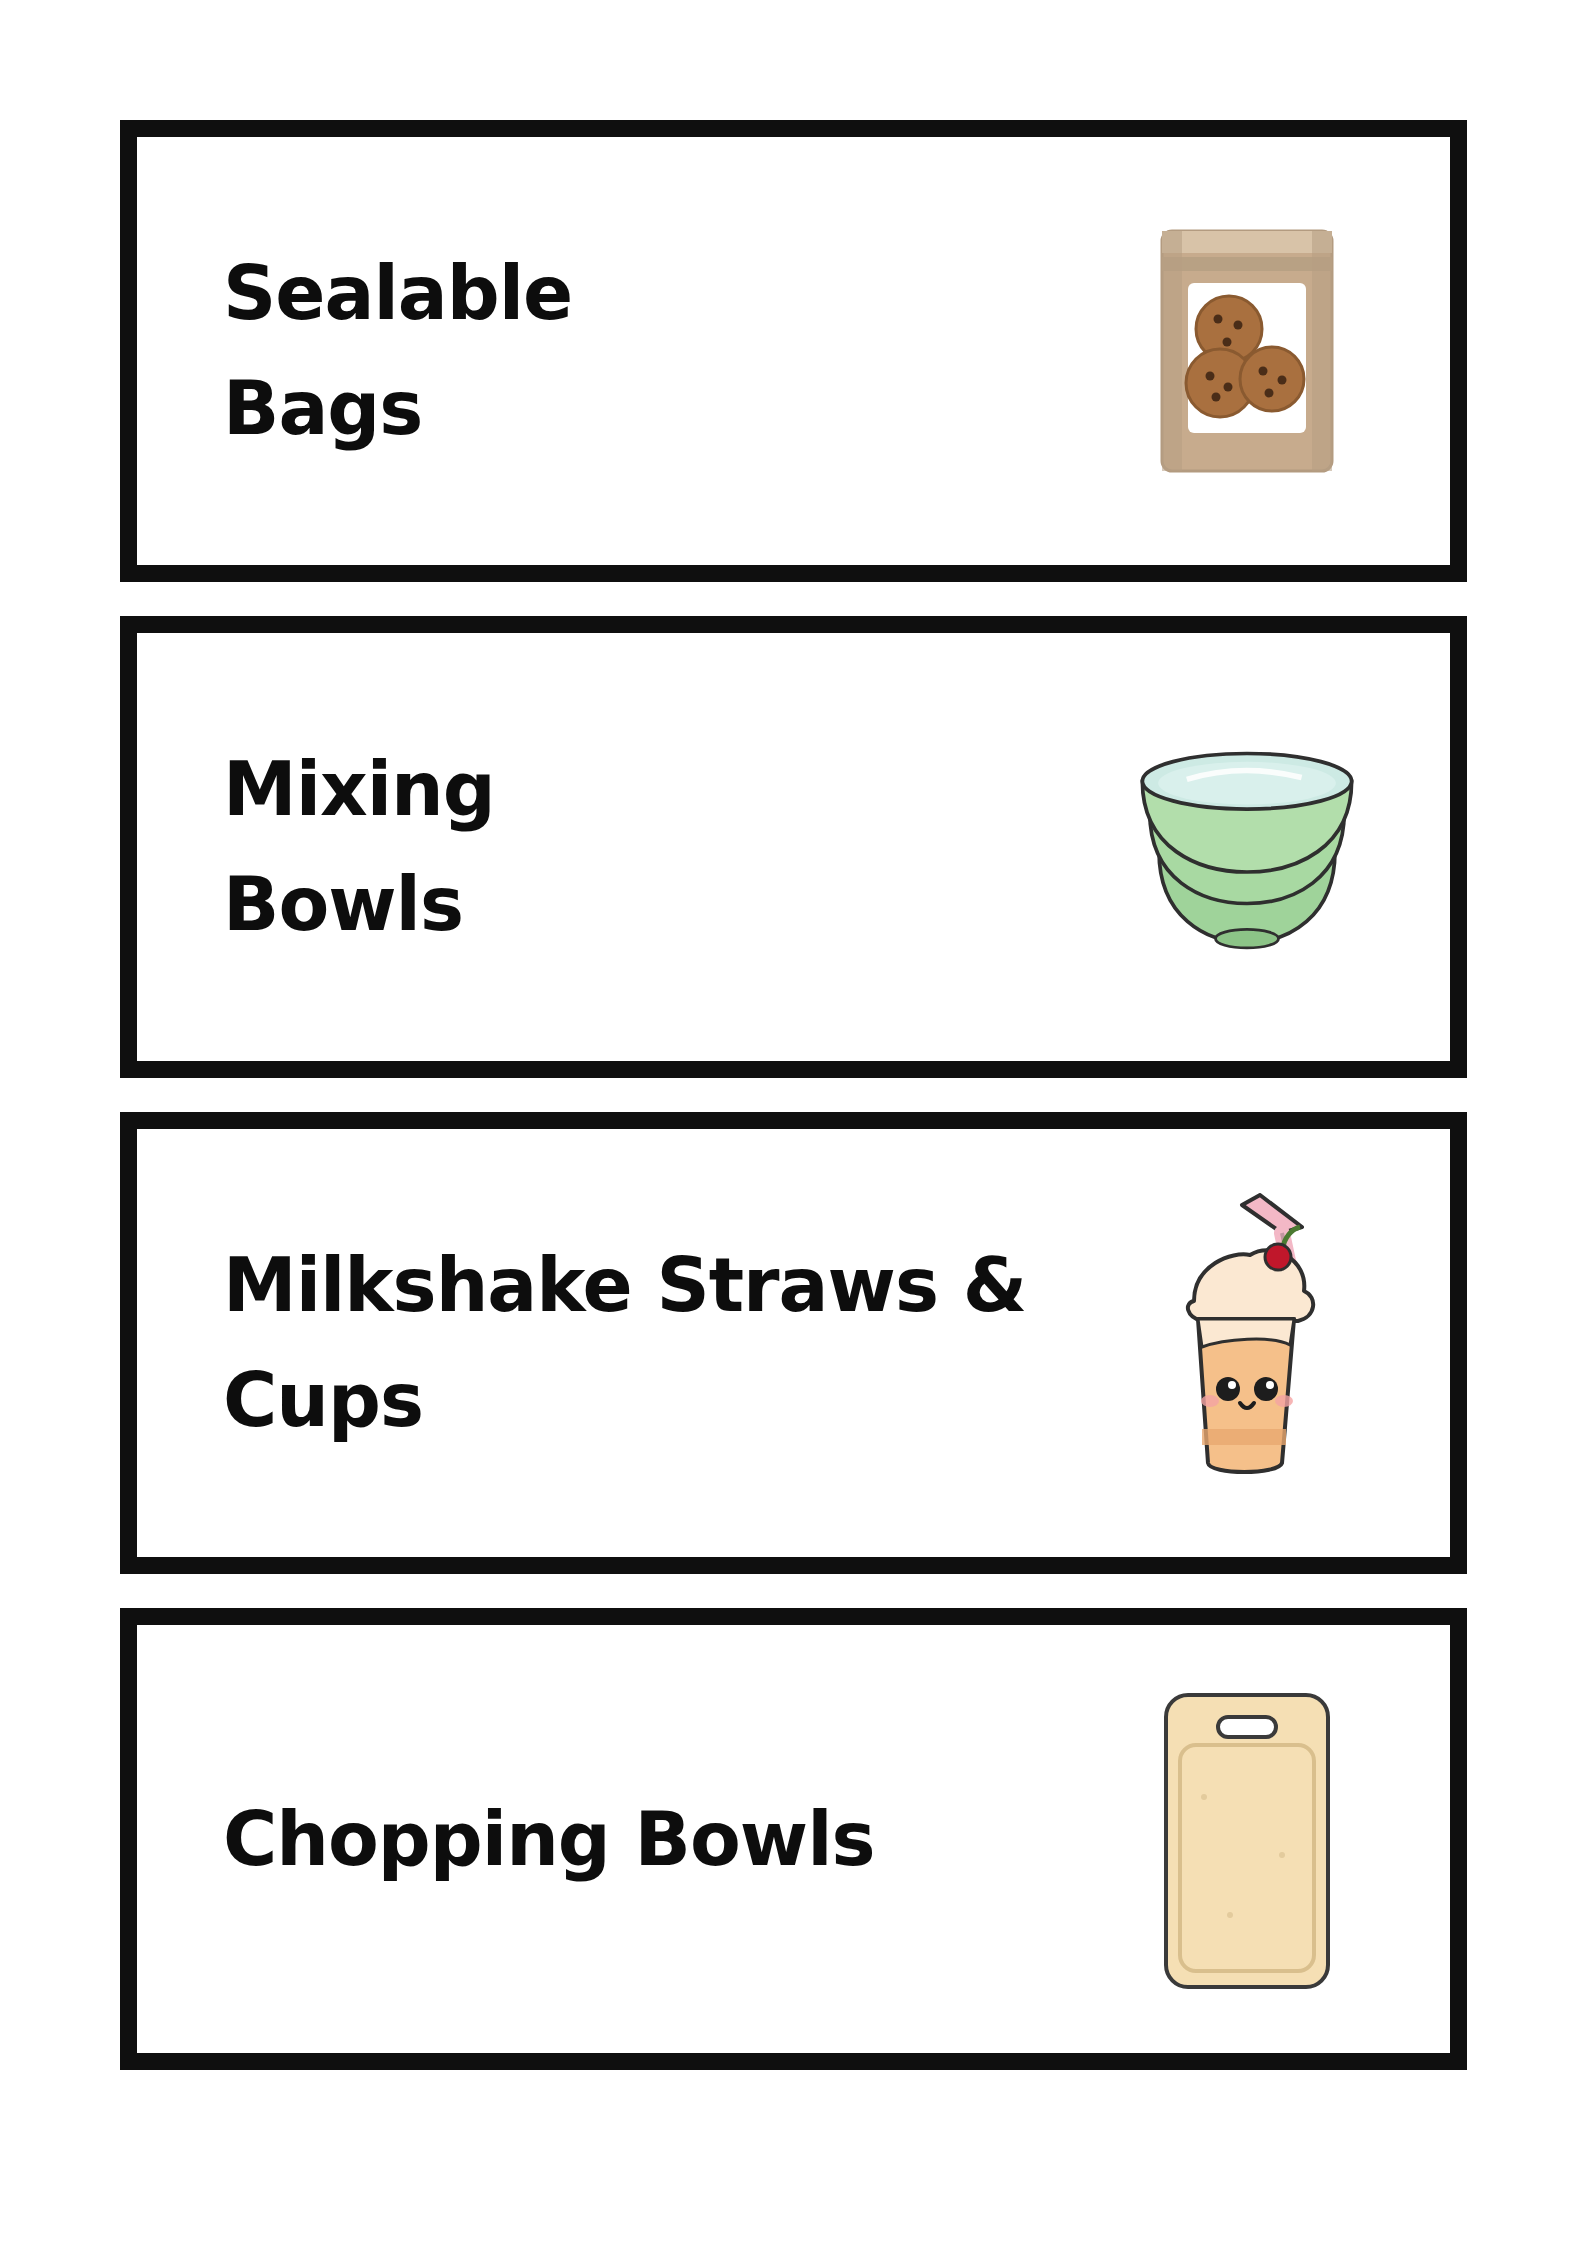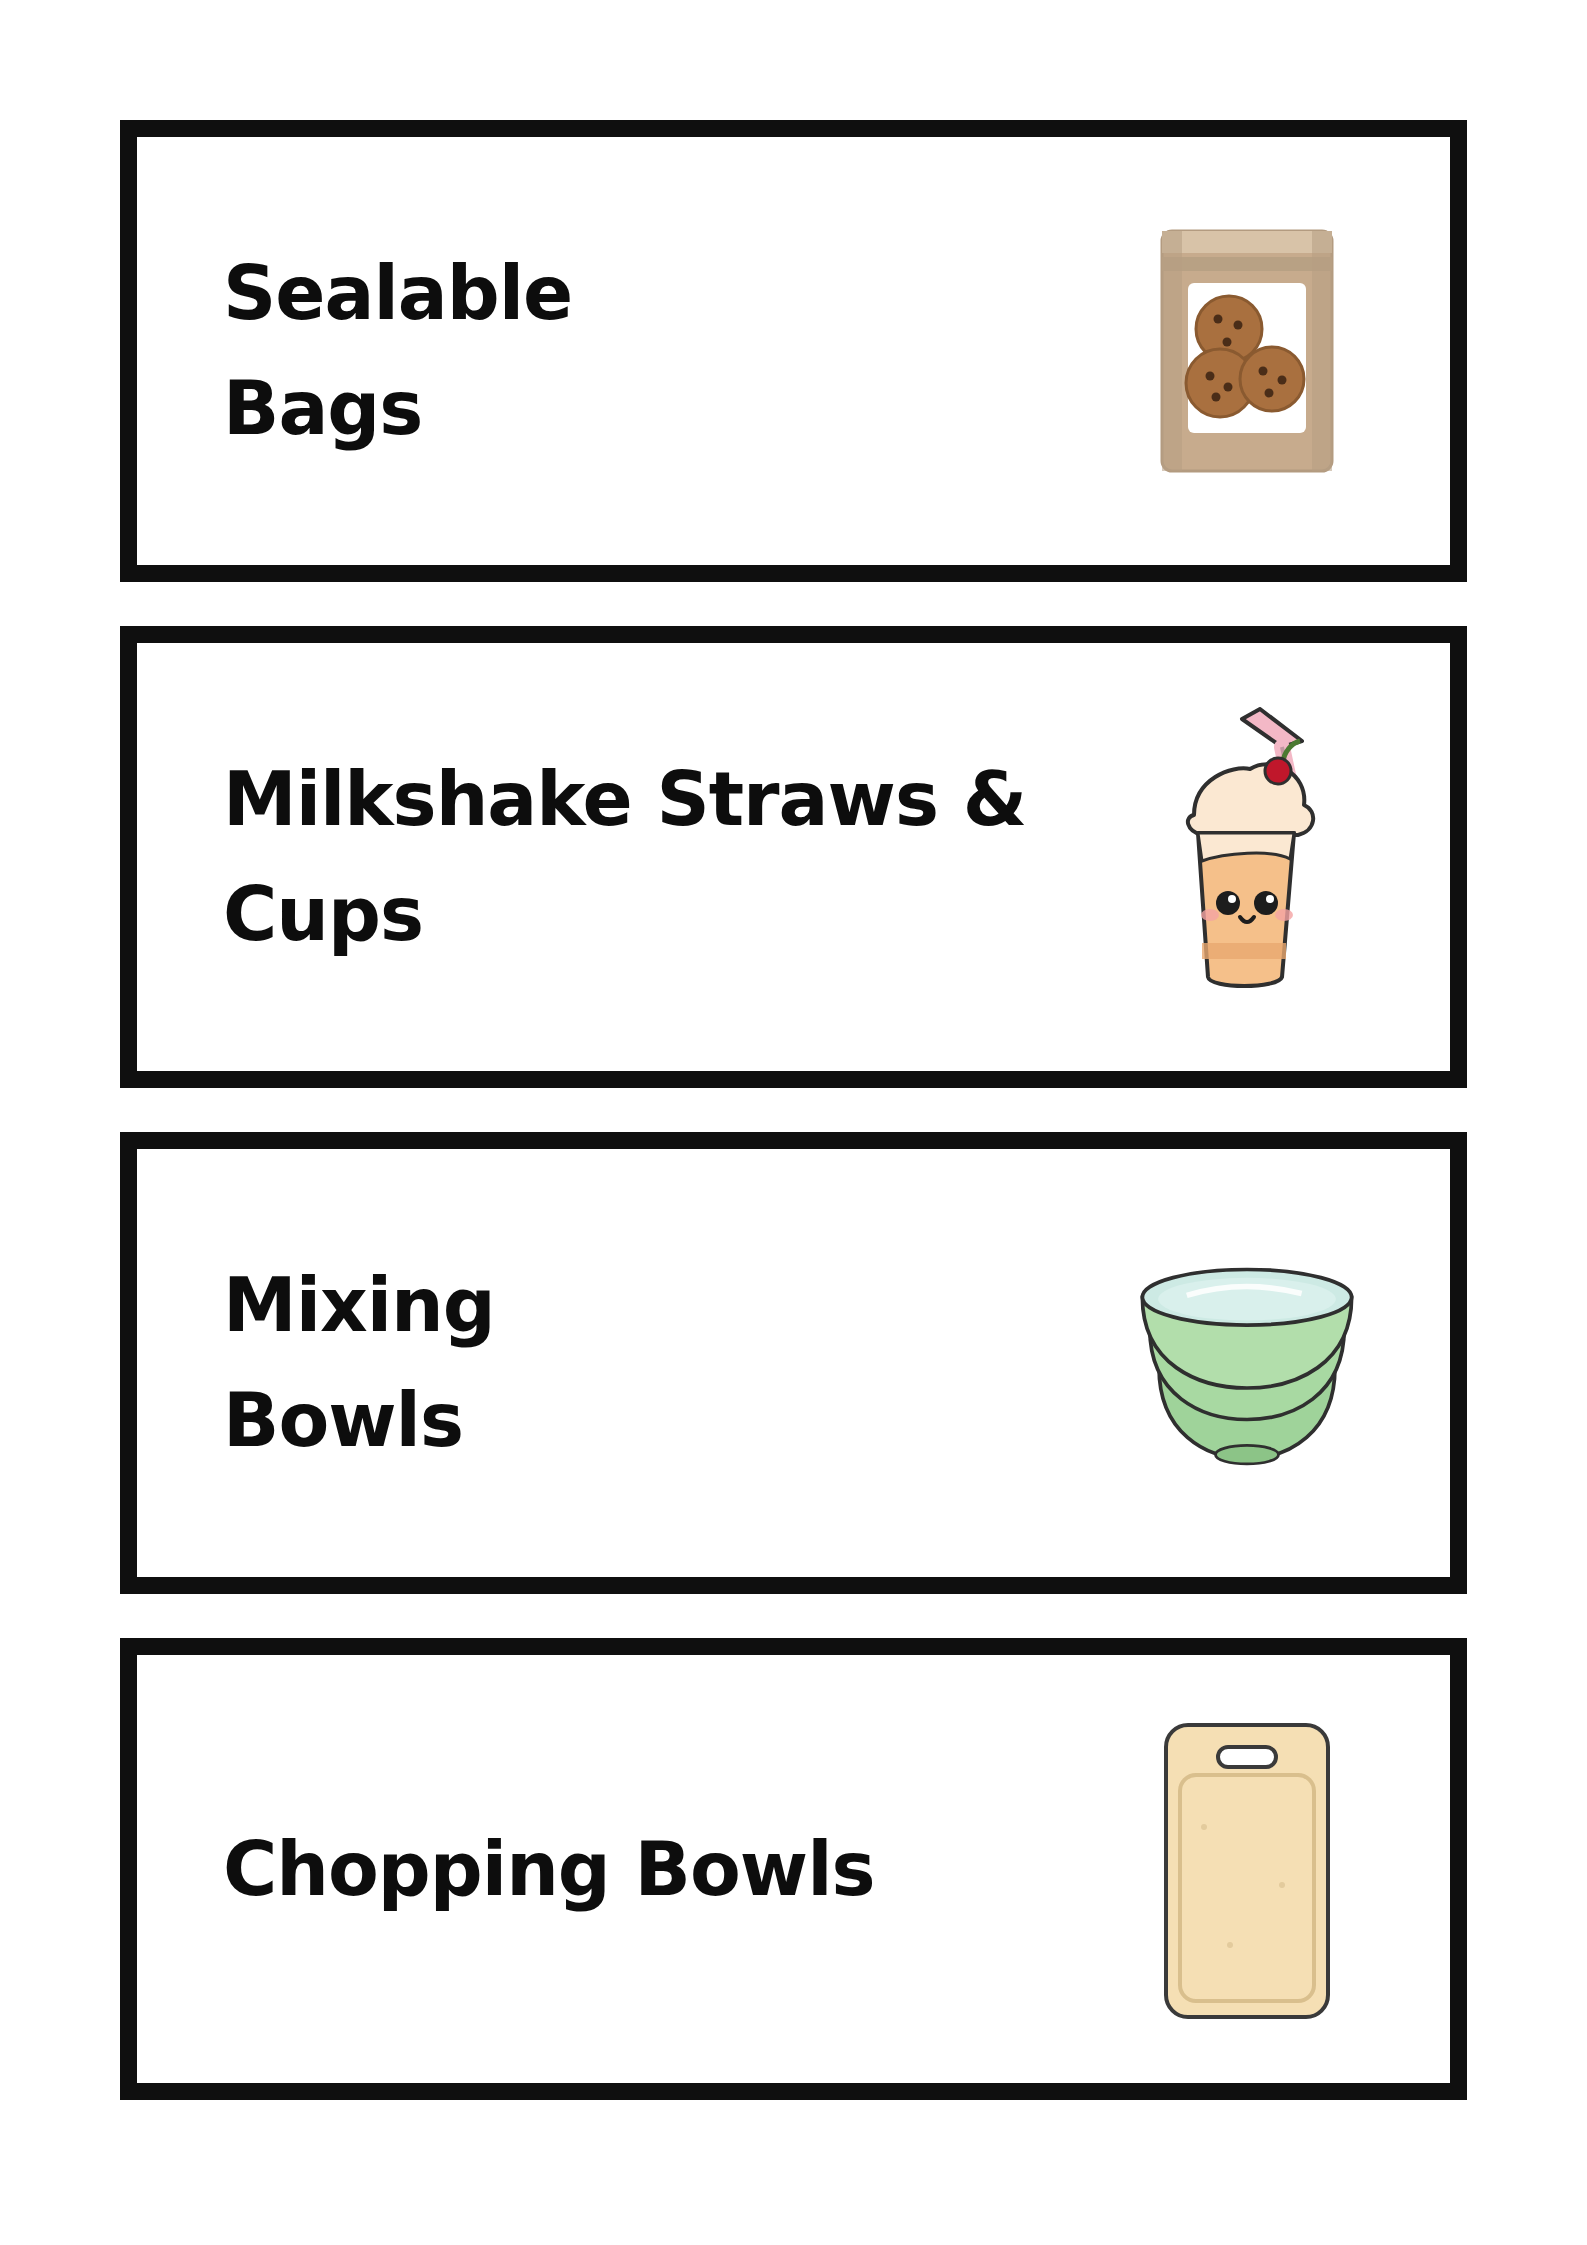--- a/index.html
+++ b/index.html
@@ -17,21 +17,21 @@
     position: relative;
     width: 1587px;
     height: 2245px;
     background: #ffffff;
     box-sizing: border-box;
     padding: 120px 120px;
   }
   .label-list {
     display: flex;
     flex-direction: column;
-    gap: 44px;
+    gap: 34px;
   }
   .label-card {
     position: relative;
     box-sizing: border-box;
     border: 17px solid #0f0f0f;
     background: #ffffff;
     height: 462px;
     display: flex;
     align-items: center;
     padding: 0 40px 0 86px;
@@ -92,20 +92,39 @@
           <circle cx="84" cy="196" r="4.5" fill="#4a2d18"></circle>
           <circle cx="140" cy="178" r="32" fill="#a9703f" stroke="#8a5a30" stroke-width="3"></circle>
           <circle cx="131" cy="170" r="4.5" fill="#4a2d18"></circle>
           <circle cx="150" cy="179" r="4.5" fill="#4a2d18"></circle>
           <circle cx="137" cy="192" r="4.5" fill="#4a2d18"></circle>
         </svg>
       </div>
     </div>
 
     <div class="label-card">
+      <div class="label-text">Mixing
+Bowls</div>
+      <div class="label-art">
+        <svg width="270" height="230" viewBox="0 0 270 230">
+
+          <path d="M40 120 C40 190, 90 218, 135 218 C180 218, 230 190, 230 120 Z" fill="#9fd39a" stroke="#2f2f2f" stroke-width="4"></path>
+          <ellipse cx="135" cy="214" rx="34" ry="10" fill="#8cc487" stroke="#2f2f2f" stroke-width="3"></ellipse>
+
+          <path d="M30 78 C30 150, 86 176, 135 176 C184 176, 240 150, 240 78 Z" fill="#a8d9a2" stroke="#2f2f2f" stroke-width="4"></path>
+
+          <path d="M22 44 C22 116, 82 142, 135 142 C188 142, 248 116, 248 44 Z" fill="#b2deab" stroke="#2f2f2f" stroke-width="4"></path>
+          <ellipse cx="135" cy="44" rx="113" ry="30" fill="#cdeae4" stroke="#2f2f2f" stroke-width="4"></ellipse>
+          <ellipse cx="135" cy="46" rx="96" ry="23" fill="#d9f0ec"></ellipse>
+          <path d="M70 42 q60 -18 124 -2" stroke="#ffffff" stroke-width="6" fill="none" opacity="0.85"></path>
+        </svg>
+      </div>
+    </div>
+
+    <div class="label-card">
       <div class="label-text">Milkshake Straws &amp;
 Cups</div>
       <div class="label-art">
         <svg width="230" height="300" viewBox="0 0 230 300">
 
           <path d="M150 40 L110 12 L128 2 L170 34 Z" fill="#f3b8c6" stroke="#2f2f2f" stroke-width="4" stroke-linejoin="round"></path>
           <path d="M150 40 L162 96" stroke="#f3b8c6" stroke-width="16" stroke-linecap="round"></path>
           <path d="M150 40 L162 96" stroke="#2f2f2f" stroke-width="4" fill="none" opacity="0.25"></path>
 
           <path d="M62 108 C62 72, 100 58, 118 62 C140 48, 176 66, 172 98 C186 104, 184 124, 166 128 L70 128 C54 124, 52 110, 62 108 Z" fill="#fbe8d2" stroke="#2f2f2f" stroke-width="4" stroke-linejoin="round"></path>
@@ -122,39 +141,20 @@
           <circle cx="134" cy="196" r="12" fill="#1d1d1d"></circle>
           <circle cx="138" cy="192" r="4" fill="#ffffff"></circle>
           <path d="M108 210 q7 10 14 0" stroke="#1d1d1d" stroke-width="4" fill="none" stroke-linecap="round"></path>
           <ellipse cx="78" cy="208" rx="9" ry="6" fill="#f4a3a3" opacity="0.8"></ellipse>
           <ellipse cx="152" cy="208" rx="9" ry="6" fill="#f4a3a3" opacity="0.8"></ellipse>
         </svg>
       </div>
     </div>
 
     <div class="label-card">
-      <div class="label-text">Mixing
-Bowls</div>
-      <div class="label-art">
-        <svg width="270" height="230" viewBox="0 0 270 230">
-
-          <path d="M40 120 C40 190, 90 218, 135 218 C180 218, 230 190, 230 120 Z" fill="#9fd39a" stroke="#2f2f2f" stroke-width="4"></path>
-          <ellipse cx="135" cy="214" rx="34" ry="10" fill="#8cc487" stroke="#2f2f2f" stroke-width="3"></ellipse>
-
-          <path d="M30 78 C30 150, 86 176, 135 176 C184 176, 240 150, 240 78 Z" fill="#a8d9a2" stroke="#2f2f2f" stroke-width="4"></path>
-
-          <path d="M22 44 C22 116, 82 142, 135 142 C188 142, 248 116, 248 44 Z" fill="#b2deab" stroke="#2f2f2f" stroke-width="4"></path>
-          <ellipse cx="135" cy="44" rx="113" ry="30" fill="#cdeae4" stroke="#2f2f2f" stroke-width="4"></ellipse>
-          <ellipse cx="135" cy="46" rx="96" ry="23" fill="#d9f0ec"></ellipse>
-          <path d="M70 42 q60 -18 124 -2" stroke="#ffffff" stroke-width="6" fill="none" opacity="0.85"></path>
-        </svg>
-      </div>
-    </div>
-
-    <div class="label-card">
       <div class="label-text">Chopping Bowls</div>
       <div class="label-art">
         <svg width="230" height="320" viewBox="0 0 230 320">
           <rect x="34" y="16" width="162" height="292" rx="22" fill="#f5dfb4" stroke="#3a3a3a" stroke-width="4"></rect>
           <rect x="48" y="66" width="134" height="226" rx="16" fill="none" stroke="#d9bf8d" stroke-width="4"></rect>
           <rect x="86" y="38" width="58" height="20" rx="10" fill="#ffffff" stroke="#3a3a3a" stroke-width="4"></rect>
           <circle cx="72" cy="118" r="3" fill="#e3cb9d"></circle>
           <circle cx="150" cy="176" r="3" fill="#e3cb9d"></circle>
           <circle cx="98" cy="236" r="3" fill="#e3cb9d"></circle>
         </svg>

